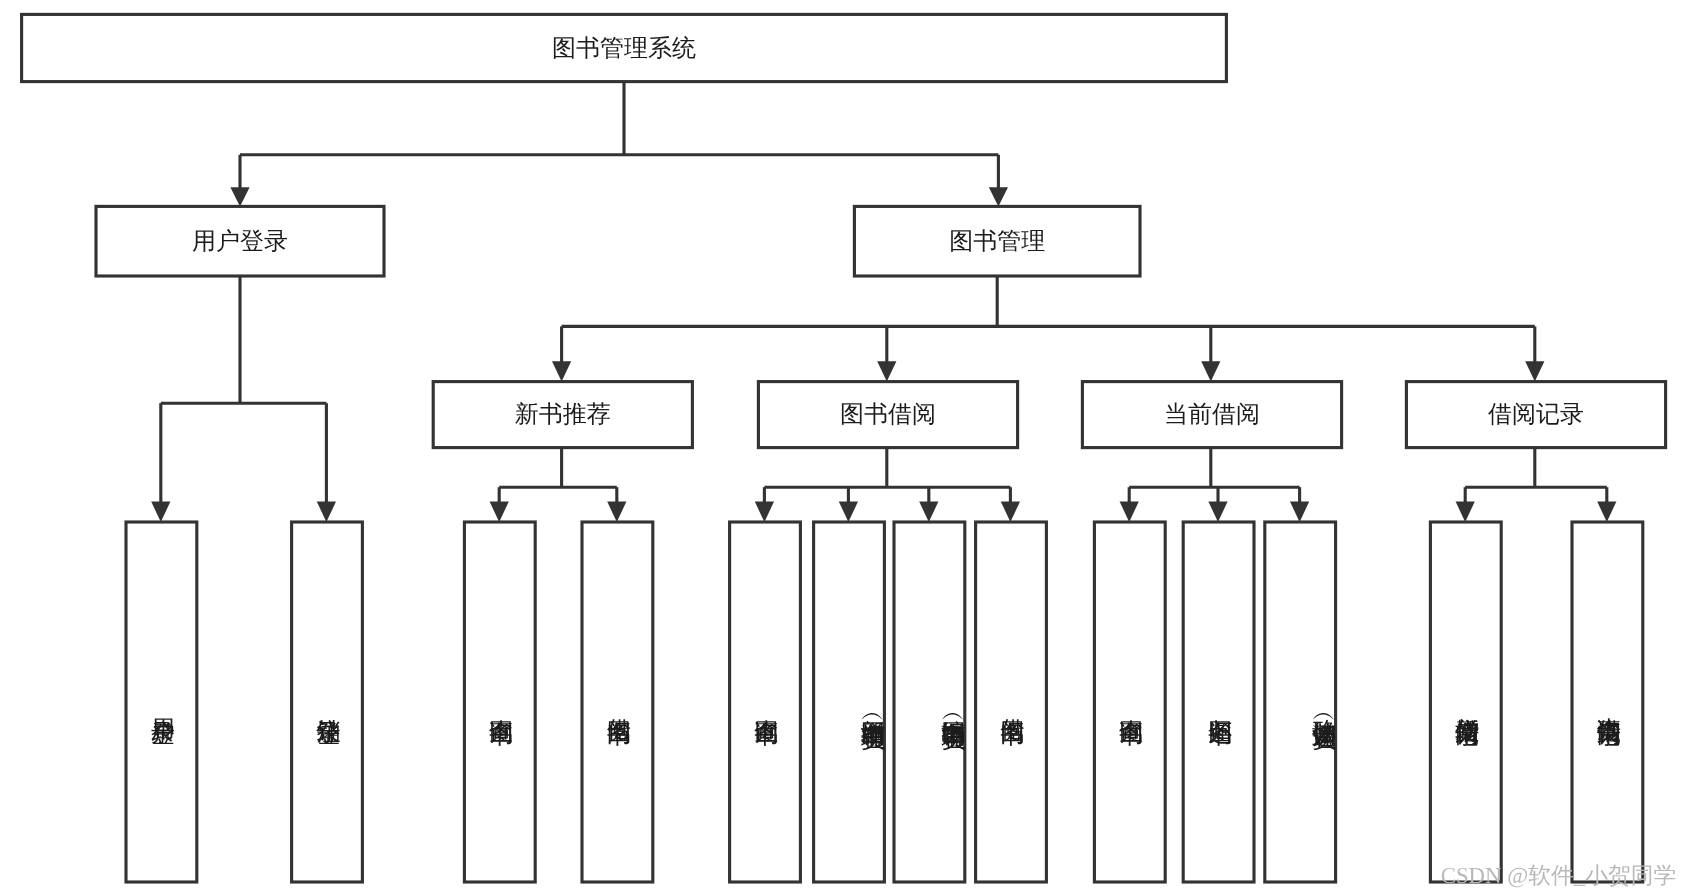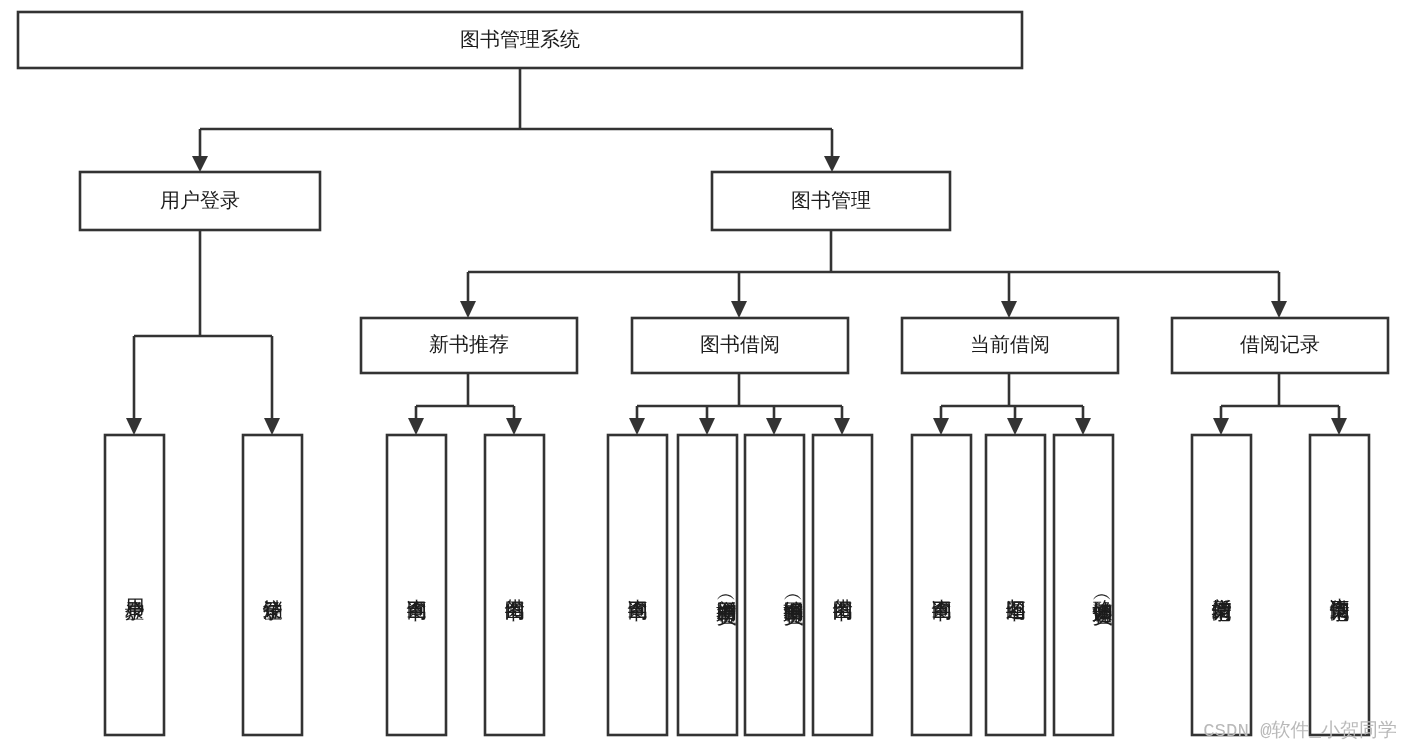--- a/index.html
+++ b/index.html
@@ -62,21 +62,21 @@
     justify-content: center;
     pointer-events: none;
   }
   .node-label-v.mid {
     align-items: center;
   }
   .watermark {
     position: absolute;
     right: 8px;
     bottom: 4px;
-    font-family: Liberation Mono, monospace;
+    font-family: Liberation Serif, serif;
     font-size: 19px;
     color: #b9b9b9;
     white-space: nowrap;
     user-select: none;
   }
 </style>
 </head>
 <body>
 
 <div id="diagram-root">

